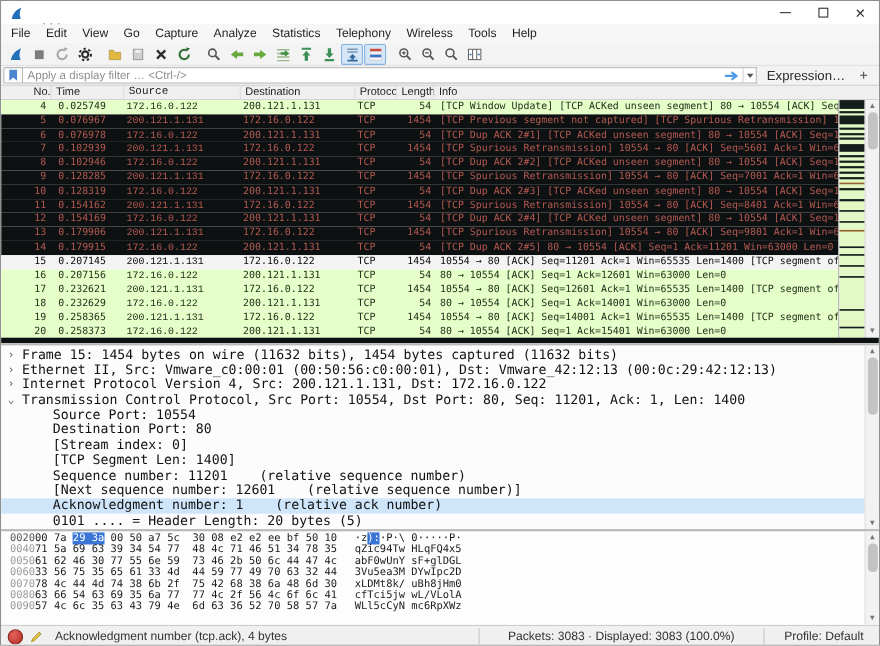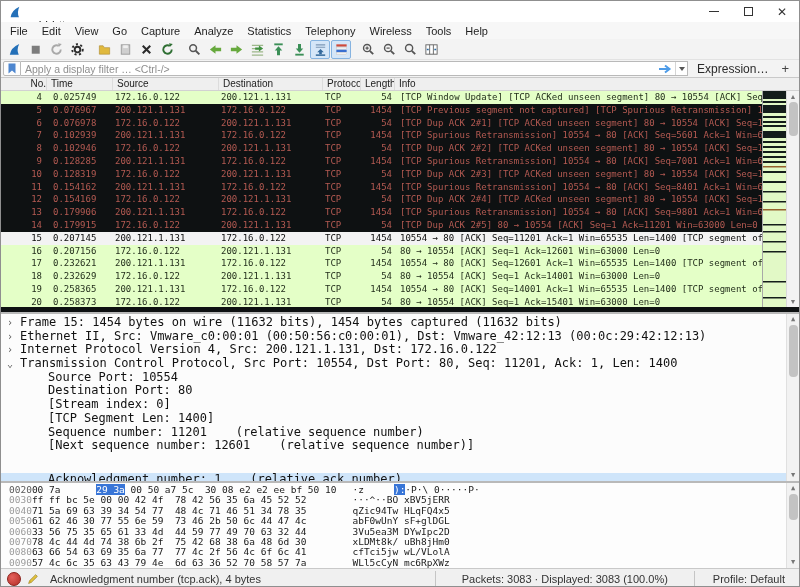--- a/index.html
+++ b/index.html
@@ -52,21 +52,21 @@
     flex-direction:column; flex:0 0 auto; position:relative; }
   .plheader{ height:13px; background:#efefef; border-bottom:1px solid #d2d2d2; display:flex;
     font-size:10px; color:#222; flex:0 0 auto; }
   .plheader .hc{ border-right:1px solid #dcdcdc; padding:0 0 0 4px; line-height:12px; white-space:nowrap; overflow:hidden; }
   .plbody{ flex:1; display:flex; overflow:hidden; }
   .rows{ flex:1; overflow:hidden; font-family:"DejaVu Sans Mono",monospace; font-size:9px; }
   .prow{ height:12.8px; line-height:12.8px; display:flex; white-space:nowrap; }
   .prow span{ overflow:hidden; flex:0 0 auto; }
   .c-no{ width:46px; text-align:right; padding-right:5px; }
   .c-time{ width:66px; padding-left:6px; }
-  .c-src{ width:106px; padding-left:2px; }
+  .c-src{ width:106px; padding-left:2px;font-family:Liberation Mono, monospace; }
   .c-dst{ width:104px; padding-left:2px; }
   .c-proto{ width:38px; padding-left:2px; }
   .c-len{ width:34px; text-align:right; padding-right:3px; }
   .c-info{ flex:1 1 auto !important; padding-left:5px; }
   .prow.good{ background:var(--row-good-bg); color:var(--row-good-fg); }
   .prow.bad{ background:var(--row-bad-bg); color:var(--row-bad-fg); }
   .prow.selected{ background:var(--selected-bg); color:#0a0a0a; }
   .partialrow{ height:5px; background:var(--row-bad-bg); }
   .minimap{ width:24px; flex:0 0 auto; border-left:1px solid #a8a8a8; }
   .vscroll{ width:13px; flex:0 0 auto; background:#f2f2f2; border-left:1px solid #dadada;
@@ -75,32 +75,32 @@
   .vthumb{ width:9px; background:#c3c3c3; border-radius:4px; }
   .vfill{ flex:1; }
 
   
   .detailpane{ height:169px; background:#fcfcfc; border-top:2px solid #b9b9b9; position:relative;
     font-family:"DejaVu Sans Mono",monospace; font-size:12px; color:#111; overflow:hidden;
     flex:0 0 auto; padding-top:2px; }
   .dline{ height:13.7px; line-height:13.7px; white-space:pre; padding-left:6px; display:flex; }
   .dline .exp{ width:13px; color:#555; font-size:10px; flex:0 0 auto; }
   .dline.child{ padding-left:34px; }
-  .dline.hl{ background:var(--highlight-blue);margin-top:20px; }
+  .dline.hl{ background:var(--highlight-blue); }
 
   
   .hexpane{ height:87px; background:#fdfdfd; border-top:2px solid #b9b9b9;
     font-family:"DejaVu Sans Mono",monospace; font-size:9.5px; overflow:hidden; flex:0 0 auto;
     position:relative; padding-top:2px; }
   .hexline{ height:10.4px; line-height:10.4px; white-space:pre; padding-left:8px; }
   .hexline .off{ color:#9b9b9b; margin-right:0; }
   .hexline:first-child .off{ color:#5a5a5a; }
   .hexline .hx{ color:#1a1a1a; margin-right:16px; }
   .hexline .asc{ color:#1a1a1a; }
-  .hexsel{ background:var(--hex-select-bg); color:#fff;margin-left:30px; }
+  .hexsel{ background:var(--hex-select-bg); color:#fff; }
   .panescroll{ position:absolute; right:0; top:0; bottom:0; width:13px; background:#f2f2f2;
     border-left:1px solid #e0e0e0; display:flex; flex-direction:column; align-items:center; }
 
   
   .statusbar{ height:21px; background:#f0f0f0; border-top:1px solid #c9c9c9; display:flex;
     align-items:center; font-size:11px; color:#333; flex:1 0 auto; }
   .sb-expert{ width:14px; height:14px; border-radius:50%; background:radial-gradient(circle at 35% 35%, #e4615c, #b32d25); border:1px solid #8b1f19; margin:0 5px 0 6px; }
   .sb-pencil{ width:14px; height:14px; margin-right:10px; }
   .sb-field{ white-space:nowrap; overflow:hidden; }
   .sb-spacer{ flex:1; }
@@ -571,21 +571,20 @@
       <div class="vthumb" style="height:52px;"></div>
       <div class="vfill"></div>
       <span class="varrow">▼</span>
     </div>
   </div>
 
   <div class="hexpane">
 
       <div class="hexline"><span class="off">0020</span><span class="hx"><span>00 7a </span><span class="hexsel">29 3a</span><span> 00 50 a7 5c  30 08 e2 e2 ee bf 50 10</span></span><span class="asc"><span>·z</span><span class="hexsel">):</span><span>·P·\ 0·····P·</span></span></div>
 
-      <div class="hexline"><span class="off">0030</span><span class="hx"><span>ff ff bc 5e 00 00 42 4f  78 42 56 35 6a 45 52 52</span><span class="hexsel"></span><span></span></span><span class="asc"><span>···^··BO xBV5jERR</span><span class="hexsel"></span><span></span></span></div>
 
       <div class="hexline"><span class="off">0040</span><span class="hx"><span>71 5a 69 63 39 34 54 77  48 4c 71 46 51 34 78 35</span><span class="hexsel"></span><span></span></span><span class="asc"><span>qZic94Tw HLqFQ4x5</span><span class="hexsel"></span><span></span></span></div>
 
       <div class="hexline"><span class="off">0050</span><span class="hx"><span>61 62 46 30 77 55 6e 59  73 46 2b 50 6c 44 47 4c</span><span class="hexsel"></span><span></span></span><span class="asc"><span>abF0wUnY sF+glDGL</span><span class="hexsel"></span><span></span></span></div>
 
       <div class="hexline"><span class="off">0060</span><span class="hx"><span>33 56 75 35 65 61 33 4d  44 59 77 49 70 63 32 44</span><span class="hexsel"></span><span></span></span><span class="asc"><span>3Vu5ea3M DYwIpc2D</span><span class="hexsel"></span><span></span></span></div>
 
       <div class="hexline"><span class="off">0070</span><span class="hx"><span>78 4c 44 4d 74 38 6b 2f  75 42 68 38 6a 48 6d 30</span><span class="hexsel"></span><span></span></span><span class="asc"><span>xLDMt8k/ uBh8jHm0</span><span class="hexsel"></span><span></span></span></div>
 
       <div class="hexline"><span class="off">0080</span><span class="hx"><span>63 66 54 63 69 35 6a 77  77 4c 2f 56 4c 6f 6c 41</span><span class="hexsel"></span><span></span></span><span class="asc"><span>cfTci5jw wL/VLolA</span><span class="hexsel"></span><span></span></span></div>

